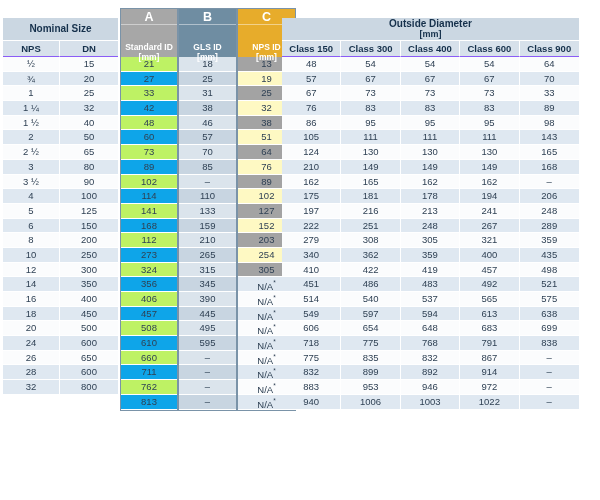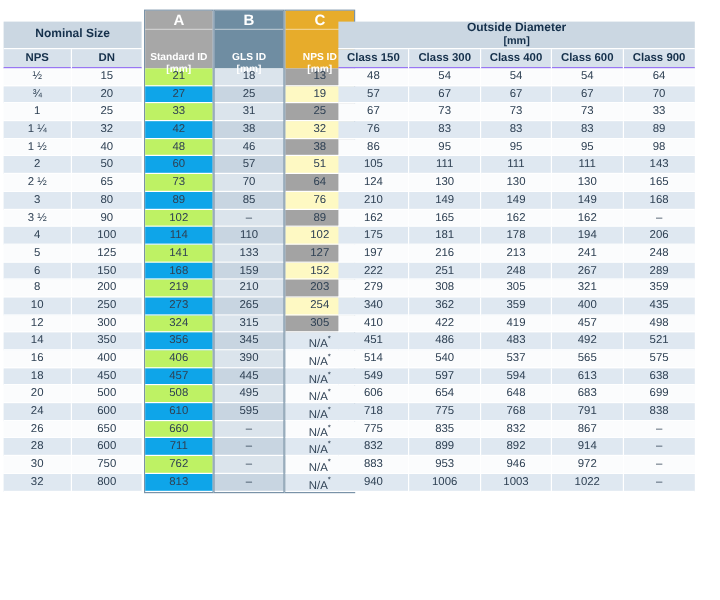--- a/index.html
+++ b/index.html
@@ -162,24 +162,20 @@
             <div class="cell w-nps dk">24</div>
             <div class="cell w-dn noR dk">600</div>
           </div>
           <div class="row">
             <div class="cell w-nps lt">26</div>
             <div class="cell w-dn noR lt">650</div>
           </div>
           <div class="row">
             <div class="cell w-nps dk">28</div>
             <div class="cell w-dn noR dk">600</div>
-          </div>
-          <div class="row">
-            <div class="cell w-nps lt">30</div>
-            <div class="cell w-dn noR lt">750</div>
           </div>
           <div class="row">
             <div class="cell w-nps dk">32</div>
             <div class="cell w-dn noR dk">800</div>
           </div>
         </div>
     </div>
 
     <div class="group abc-group">
       <div class="abc-col colA">
@@ -196,21 +192,21 @@
             <div class="cell noR acell lt">33</div>
             <div class="cell noR acell dk">42</div>
             <div class="cell noR acell lt">48</div>
             <div class="cell noR acell dk">60</div>
             <div class="cell noR acell lt">73</div>
             <div class="cell noR acell dk">89</div>
             <div class="cell noR acell lt">102</div>
             <div class="cell noR acell dk">114</div>
             <div class="cell noR acell lt">141</div>
             <div class="cell noR acell dk">168</div>
-            <div class="cell noR acell lt">219</div>
+            <div class="cell noR acell lt">112</div>
             <div class="cell noR acell dk">273</div>
             <div class="cell noR acell lt">324</div>
             <div class="cell noR acell dk">356</div>
             <div class="cell noR acell lt">406</div>
             <div class="cell noR acell dk">457</div>
             <div class="cell noR acell lt">508</div>
             <div class="cell noR acell dk">610</div>
             <div class="cell noR acell lt">660</div>
             <div class="cell noR acell dk">711</div>
             <div class="cell noR acell lt">762</div>

